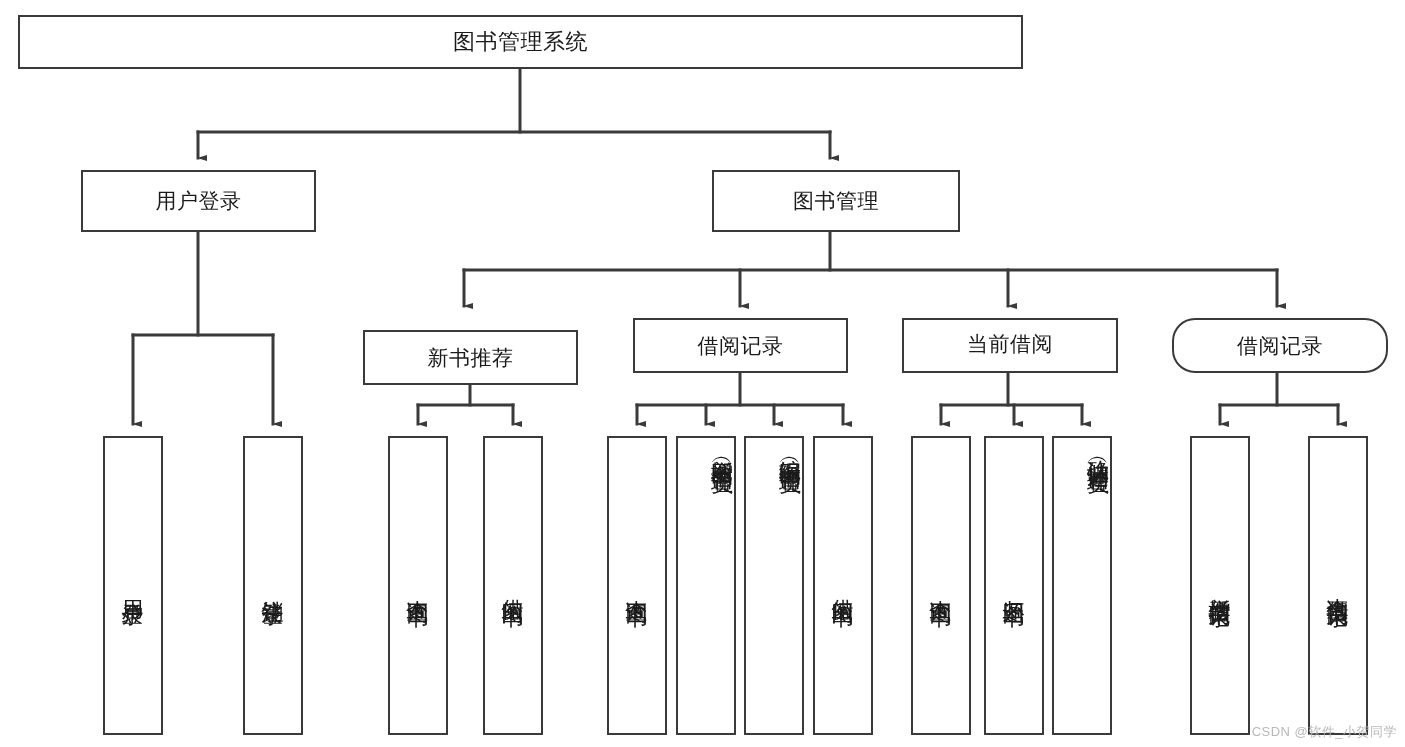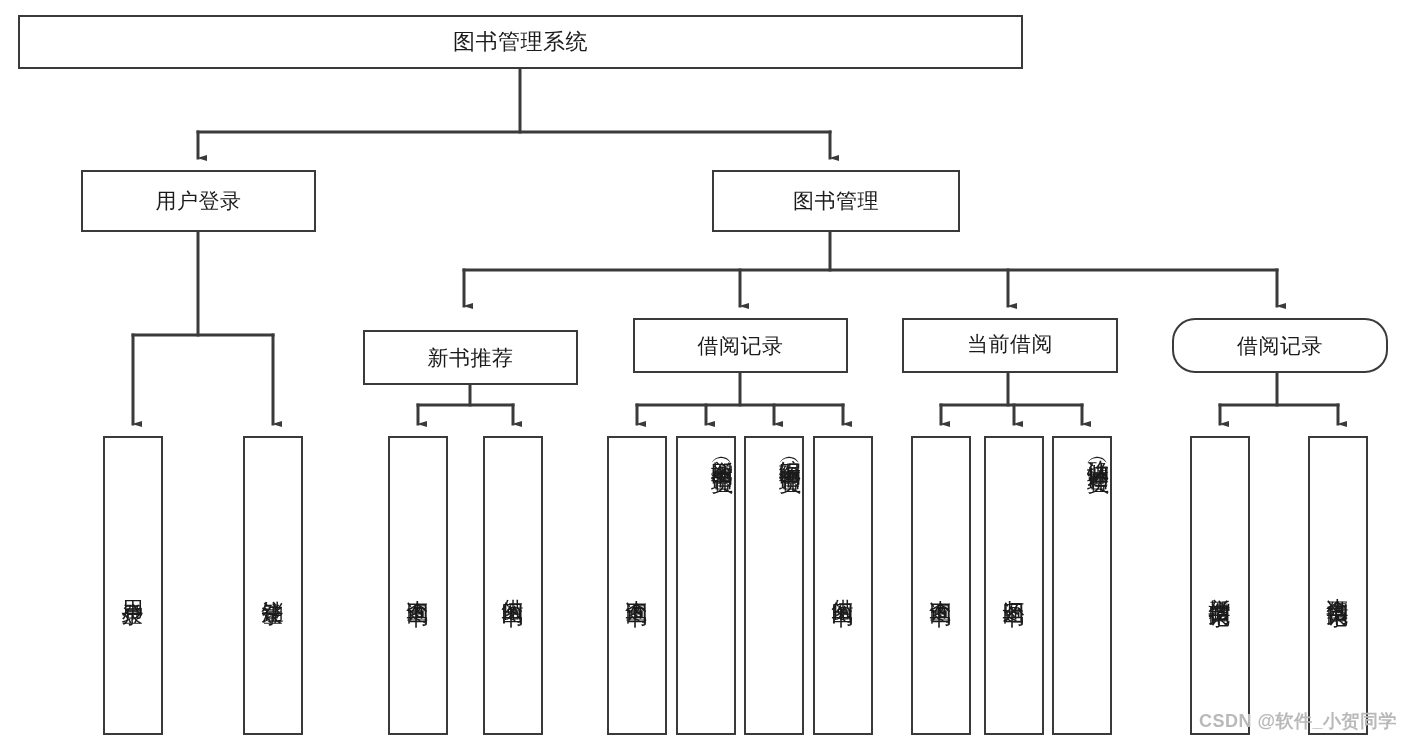--- a/index.html
+++ b/index.html
@@ -58,27 +58,26 @@
     justify-content: center;
     padding-top: 0;
   }
   .node-label {
     display: block;
     white-space: nowrap;
   }
   #watermark {
     position: absolute;
     right: 8px;
-    bottom: 14px;
-    font-size: 18px;
+    bottom: 6px;
+    font-size: 13px;
     color: #b9b9b9;
     white-space: nowrap;
     user-select: none;
     letter-spacing: 0.5px;
-    font-weight: bold;
   }
 </style>
 </head>
 <body>
 
 <div id="diagram-root">
 
   <svg id="diagram-svg" viewBox="0 0 1405 747" xmlns="http://www.w3.org/2000/svg">
     <defs>
       <marker id="arrowhead" markerWidth="10" markerHeight="12" refX="3" refY="9" orient="auto" markerUnits="userSpaceOnUse">

